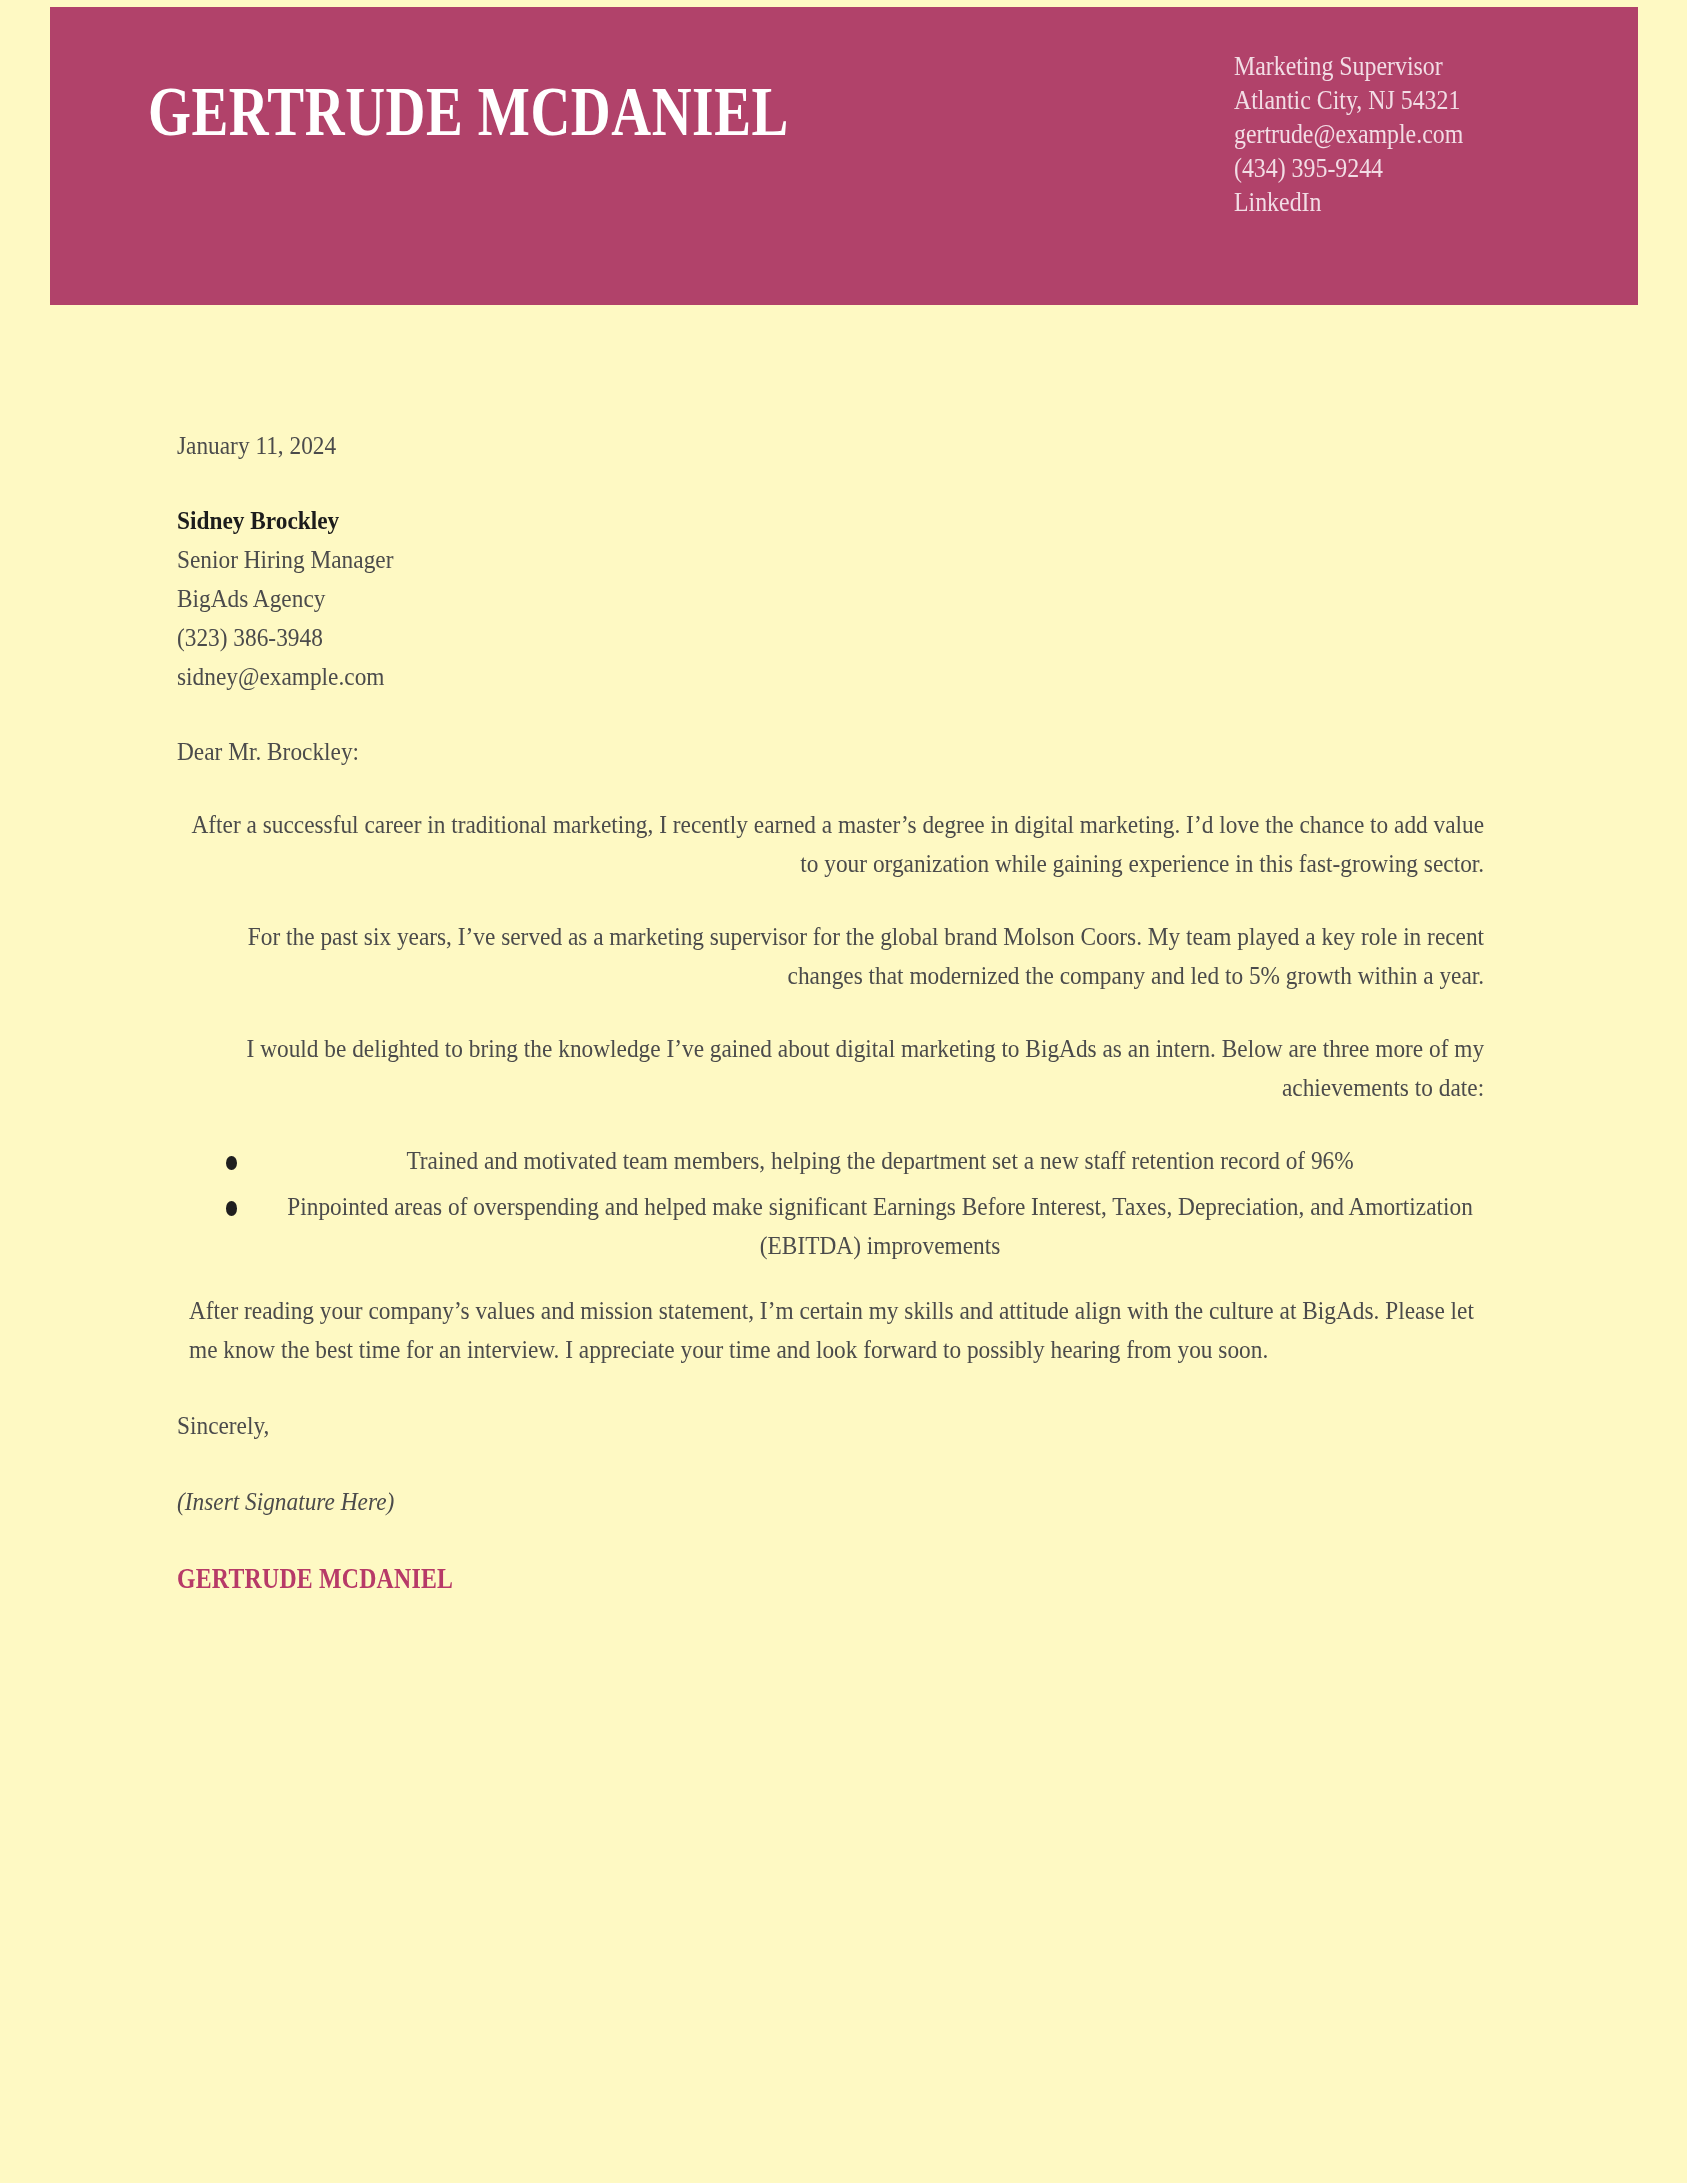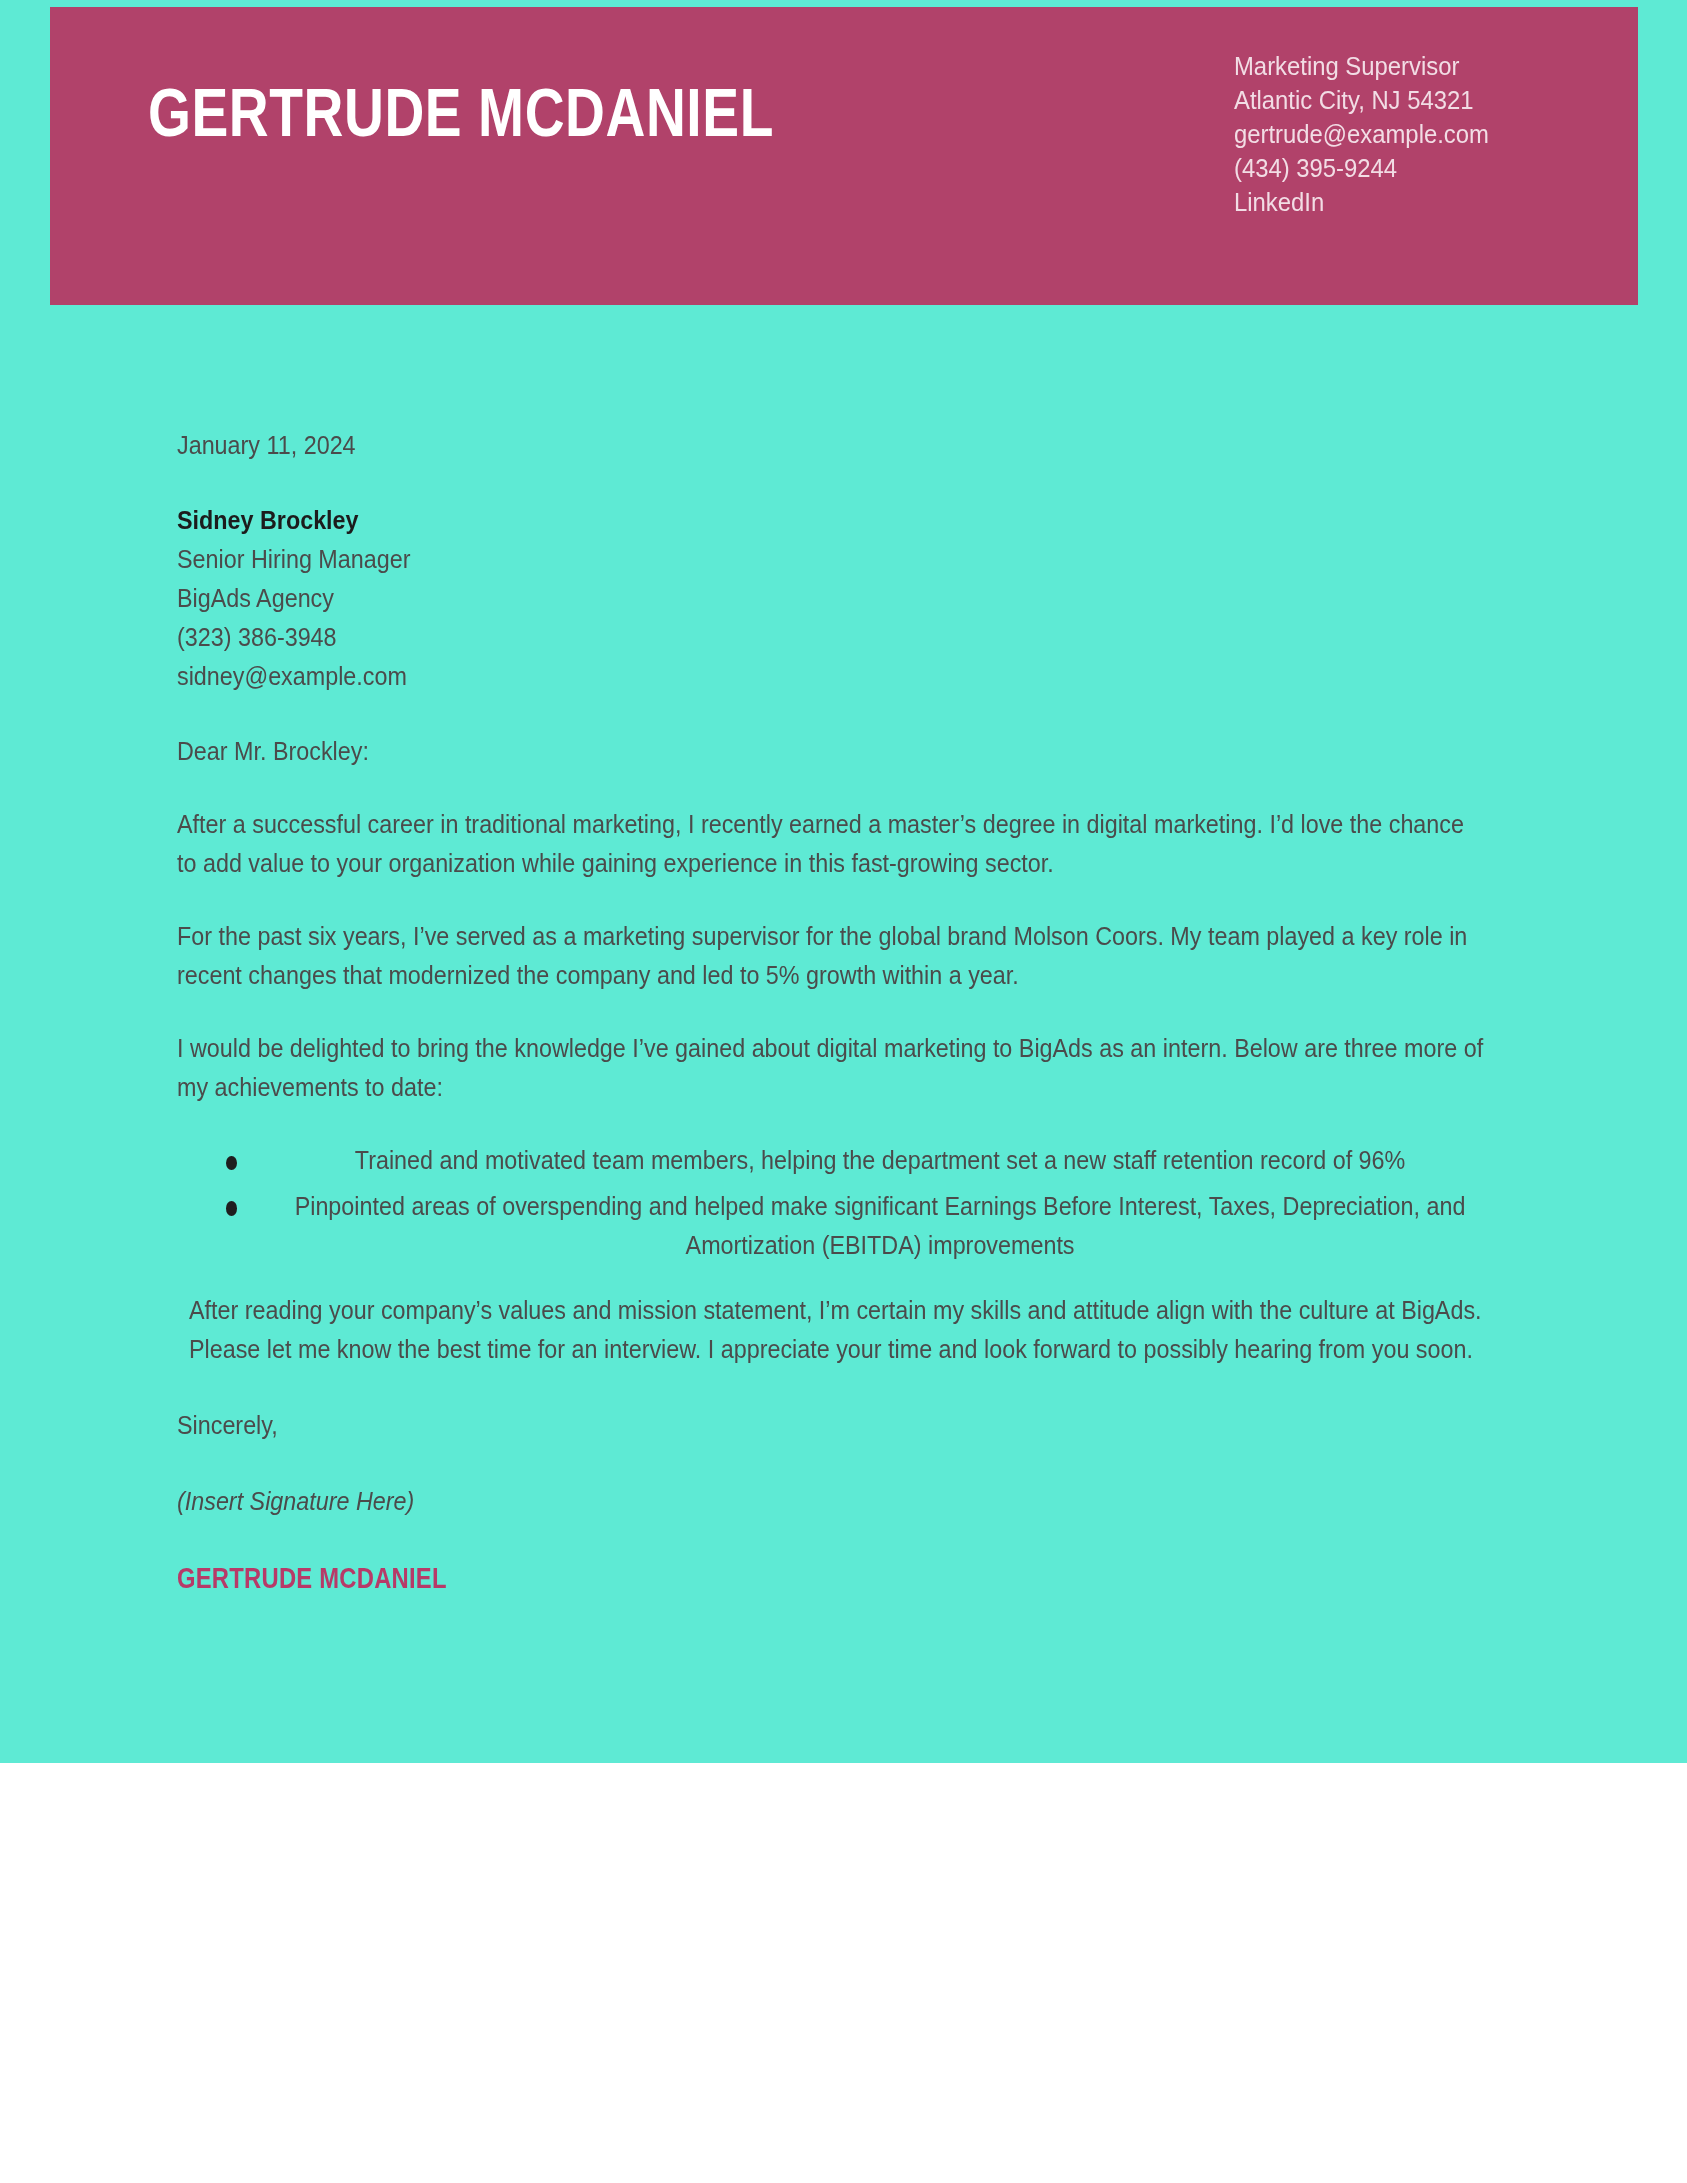--- a/index.html
+++ b/index.html
@@ -10,23 +10,24 @@
   body {
     width: 1687px;
     height: 2183px;
     font-family: "Liberation Sans", "DejaVu Sans", sans-serif;
     -webkit-font-smoothing: antialiased;
   }
 
   .page {
     position: relative;
     width: 1687px;
-    height: 1763px;
-    background: #5eead4;
+    height: 2183px;
+    background: #fef9c3;
     overflow: hidden;
+    font-family: Liberation Serif, serif;
   }
 
   
   .header-band {
     position: absolute;
     left: 50px;
     top: 6.6px;
     width: 1588px;
     height: 298px;
     background: #b1426a;
@@ -97,21 +98,21 @@
     display: block;
     color: #4b4b4b;
   }
 
   .salutation {
     margin: 0 0 34px 0;
   }
 
   .para {
     margin: 0 0 34px 0;
-    text-align: left;
+    text-align: right;
   }
 
   .bullet-list {
     margin: 8px 0 26.5px 0;
     padding: 0;
     list-style: none;
   }
   .bullet-item {
     position: relative;
     padding-left: 99px;

